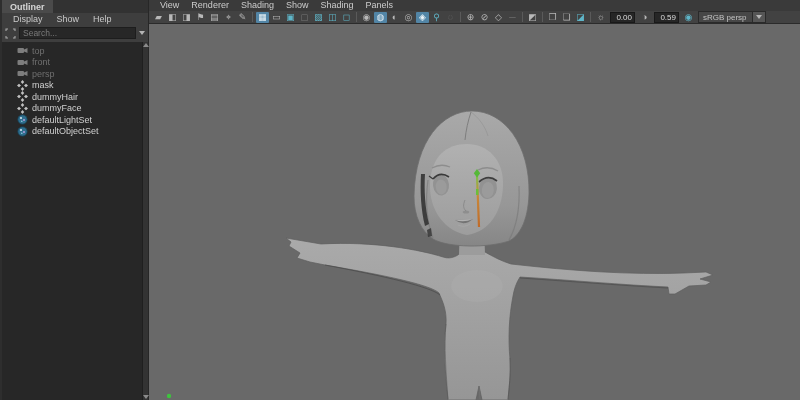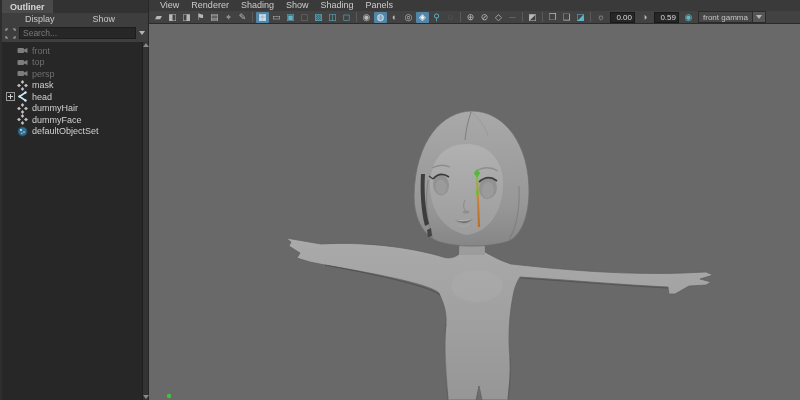--- a/index.html
+++ b/index.html
@@ -8,21 +8,21 @@
   #app { position:relative; width:800px; height:400px; }
 
   
   .outliner { position:absolute; left:0; top:0; width:149px; height:400px;
               background:#3e3e3e; border-left:2px solid #2e2e2e; border-right:1px solid #272727;
               display:flex; flex-direction:column; }
   .ol-titlebar { height:13px; background:#323232; display:flex; align-items:stretch; }
   .ol-tab { background:#4a4a4a; color:#d6d6d6; font-size:9px; font-weight:bold;
             padding:1px 8px 0 8px; line-height:12px; }
   .ol-menus { height:13px; background:#3e3e3e; display:flex; align-items:center;
-              padding-left:16px;gap:24px; }
+              padding-left:4px; }
   .ol-menu { color:#c9c9c9; font-size:9px; padding:0 7px; line-height:13px; cursor:default; }
   .ol-search { height:16px; background:#3e3e3e; display:flex; align-items:center;
                padding:0 3px 2px 3px; gap:3px; }
   .filter-ic { width:11px; height:11px; flex:0 0 auto; }
   .ol-field { flex:1; height:12px; background:#272727; border:1px solid #1d1d1d;
               display:flex; align-items:center; padding:0 3px; }
   .ol-field .ph { color:#7a7a7a; font-size:8.5px; flex:1; }
   .caret-down { width:0; height:0; border-left:3px solid transparent; border-right:3px solid transparent;
                 border-top:4px solid #b5b5b5; }
   .ol-body { flex:1; background:#272727; position:relative; display:flex; }
@@ -92,80 +92,77 @@
     </div>
     <div class="ol-body">
       <div class="ol-list">
 
         <div class="ol-row dim">
           <span class="spacer"></span>
           <svg class="ric" viewBox="0 0 11 11">
             <rect x="0.5" y="3" width="6.5" height="5" rx="1" fill="#7d7d7d"></rect>
             <path d="M7,4.5 L10.5,3 V8 L7,6.5 Z" fill="#7d7d7d"></path>
           </svg>
-          <span class="lbl">front</span>
+          <span class="lbl">top</span>
         </div>
 
         <div class="ol-row dim">
           <span class="spacer"></span>
           <svg class="ric" viewBox="0 0 11 11">
             <rect x="0.5" y="3" width="6.5" height="5" rx="1" fill="#7d7d7d"></rect>
             <path d="M7,4.5 L10.5,3 V8 L7,6.5 Z" fill="#7d7d7d"></path>
           </svg>
-          <span class="lbl">top</span>
+          <span class="lbl">front</span>
         </div>
 
 
         <div class="ol-row dim">
           <span class="spacer"></span>
           <svg class="ric" viewBox="0 0 11 11">
             <rect x="0.5" y="3" width="6.5" height="5" rx="1" fill="#7d7d7d"></rect>
             <path d="M7,4.5 L10.5,3 V8 L7,6.5 Z" fill="#7d7d7d"></path>
           </svg>
           <span class="lbl">persp</span>
         </div>
 
         <div class="ol-row">
           <span class="spacer"></span>
           <svg class="ric" viewBox="0 0 11 11">
             <path d="M5.5,0 L7.2,2 5.5,4 3.8,2 Z M5.5,7 L7.2,9 5.5,11 3.8,9 Z M0,5.5 L2,3.8 4,5.5 2,7.2 Z M7,5.5 L9,3.8 11,5.5 9,7.2 Z" fill="#c0c0c0"></path>
           </svg>
           <span class="lbl">mask</span>
         </div>
 
-        <div class="ol-row">
-          <svg class="expander" viewBox="0 0 9 9">
-            <rect x="0.5" y="0.5" width="8" height="8" fill="none" stroke="#9a9a9a" stroke-width="1"></rect>
-            <path d="M2,4.5 H7 M4.5,2 V7" stroke="#cfcfcf" stroke-width="1"></path>
-          </svg>
-          <svg class="ric" viewBox="0 0 11 11">
-            <path d="M8.5,1.5 L2.5,5.5 L8.5,9.5" fill="none" stroke="#cde8f5" stroke-width="1.6"></path>
-            <circle cx="8.5" cy="1.5" r="1.2" fill="#cde8f5"></circle>
-            <circle cx="2.5" cy="5.5" r="1.2" fill="#cde8f5"></circle>
-            <circle cx="8.5" cy="9.5" r="1.2" fill="#cde8f5"></circle>
-          </svg>
-          <span class="lbl">head</span>
-        </div>
 
         <div class="ol-row">
           <span class="spacer"></span>
           <svg class="ric" viewBox="0 0 11 11">
             <path d="M5.5,0 L7.2,2 5.5,4 3.8,2 Z M5.5,7 L7.2,9 5.5,11 3.8,9 Z M0,5.5 L2,3.8 4,5.5 2,7.2 Z M7,5.5 L9,3.8 11,5.5 9,7.2 Z" fill="#c0c0c0"></path>
           </svg>
           <span class="lbl">dummyHair</span>
         </div>
 
         <div class="ol-row">
           <span class="spacer"></span>
           <svg class="ric" viewBox="0 0 11 11">
             <path d="M5.5,0 L7.2,2 5.5,4 3.8,2 Z M5.5,7 L7.2,9 5.5,11 3.8,9 Z M0,5.5 L2,3.8 4,5.5 2,7.2 Z M7,5.5 L9,3.8 11,5.5 9,7.2 Z" fill="#c0c0c0"></path>
           </svg>
           <span class="lbl">dummyFace</span>
         </div>
 
+        <div class="ol-row">
+          <span class="spacer"></span>
+          <svg class="ric" viewBox="0 0 11 11">
+            <circle cx="5.5" cy="5.5" r="4.6" fill="#2f6d8c" stroke="#174a63" stroke-width="0.8"></circle>
+            <circle cx="4" cy="4" r="1.1" fill="#cfe2ef"></circle>
+            <circle cx="7" cy="6" r="1" fill="#b39ddb"></circle>
+            <circle cx="4.8" cy="7.3" r="0.8" fill="#8fd0e8"></circle>
+          </svg>
+          <span class="lbl">defaultLightSet</span>
+        </div>
 
         <div class="ol-row">
           <span class="spacer"></span>
           <svg class="ric" viewBox="0 0 11 11">
             <circle cx="5.5" cy="5.5" r="4.6" fill="#2f6d8c" stroke="#174a63" stroke-width="0.8"></circle>
             <circle cx="4" cy="4" r="1.1" fill="#cfe2ef"></circle>
             <circle cx="7" cy="6" r="1" fill="#b39ddb"></circle>
             <circle cx="4.8" cy="7.3" r="0.8" fill="#8fd0e8"></circle>
           </svg>
           <span class="lbl">defaultObjectSet</span>
@@ -225,21 +222,21 @@
       <span class="ticon">❐</span>
       <span class="ticon">❏</span>
       <span class="ticon teal">◪</span>
       <span class="tsep"></span>
       <span class="ticon">☼</span>
       <span class="vp-field">0.00</span>
       <span class="ticon">◑</span>
       <span class="vp-field">0.59</span>
       <span class="ticon teal">◉</span>
       <div class="vp-dd">
-        <span class="txt">front gamma</span>
+        <span class="txt">sRGB persp</span>
         <span class="arr">
             <span class="caret-down"></span>
           </span>
       </div>
     </div>
 
     <div class="vp-canvas">
       <svg width="651" height="376" viewBox="0 0 651 376">
         <defs>
           <linearGradient id="gBody" x1="0" y1="0" x2="0" y2="1">

